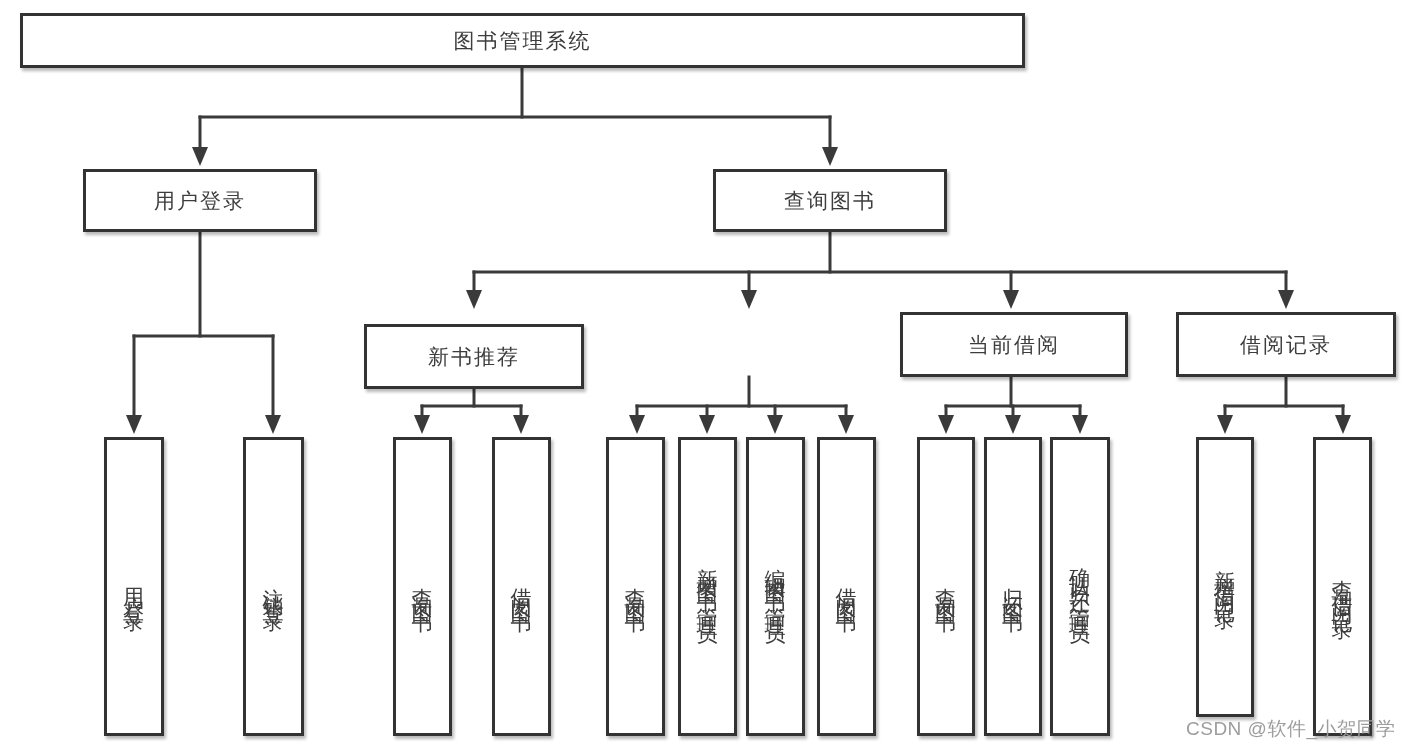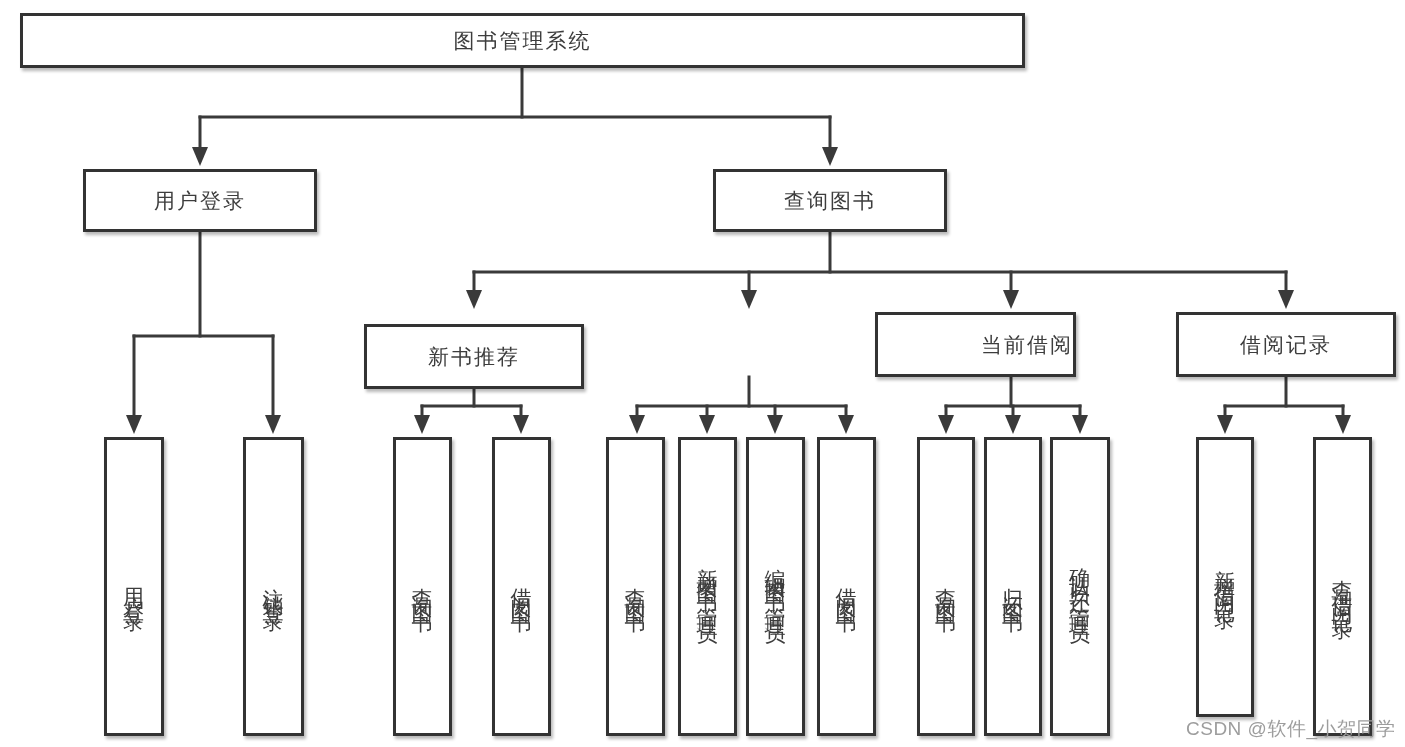--- a/index.html
+++ b/index.html
@@ -121,21 +121,21 @@
   <div class="box h-box" style="left:83px;top:169px;width:234px;height:63px;">
     <span>用户登录</span>
   </div>
   <div class="box h-box" style="left:713px;top:169px;width:234px;height:63px;">
     <span>查询图书</span>
   </div>
 
   <div class="box h-box" style="left:364px;top:324px;width:220px;height:65px;">
     <span>新书推荐</span>
   </div>
-  <div class="box h-box" style="left:875px;top:312px;width:201px;height:65px;justify-content:flex-end;">
+  <div class="box h-box" style="left:900px;top:312px;width:228px;height:65px;">
     <span>当前借阅</span>
   </div>
   <div class="box h-box" style="left:1176px;top:312px;width:220px;height:65px;">
     <span>借阅记录</span>
   </div>
 
   <div class="box v-box" style="left:104px;top:437px;width:60px;height:299px;">
     <span class="v-label">用户登录</span>
   </div>
   <div class="box v-box" style="left:243px;top:437px;width:61px;height:299px;">

